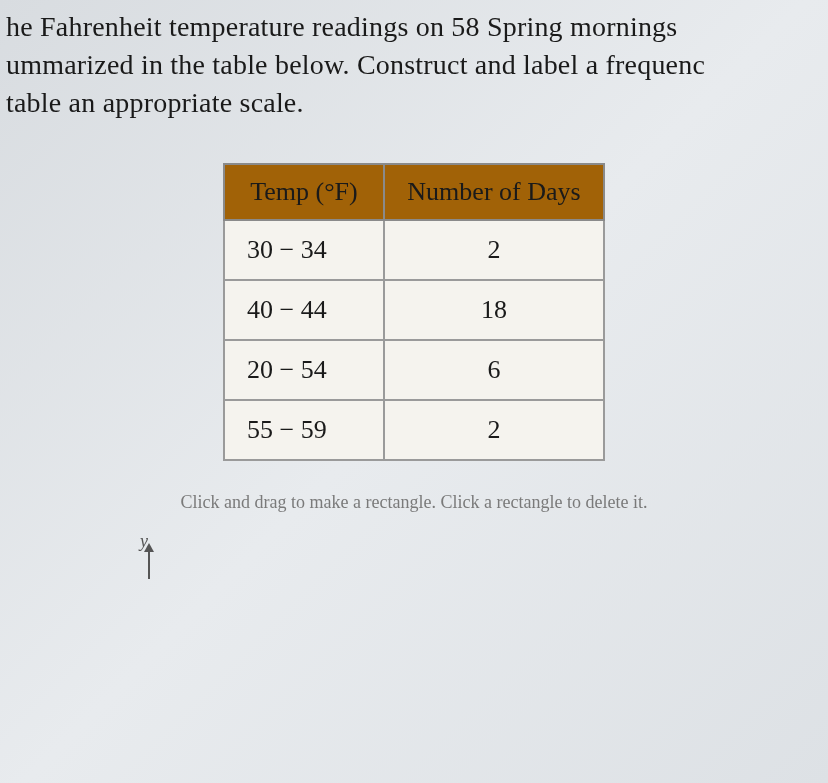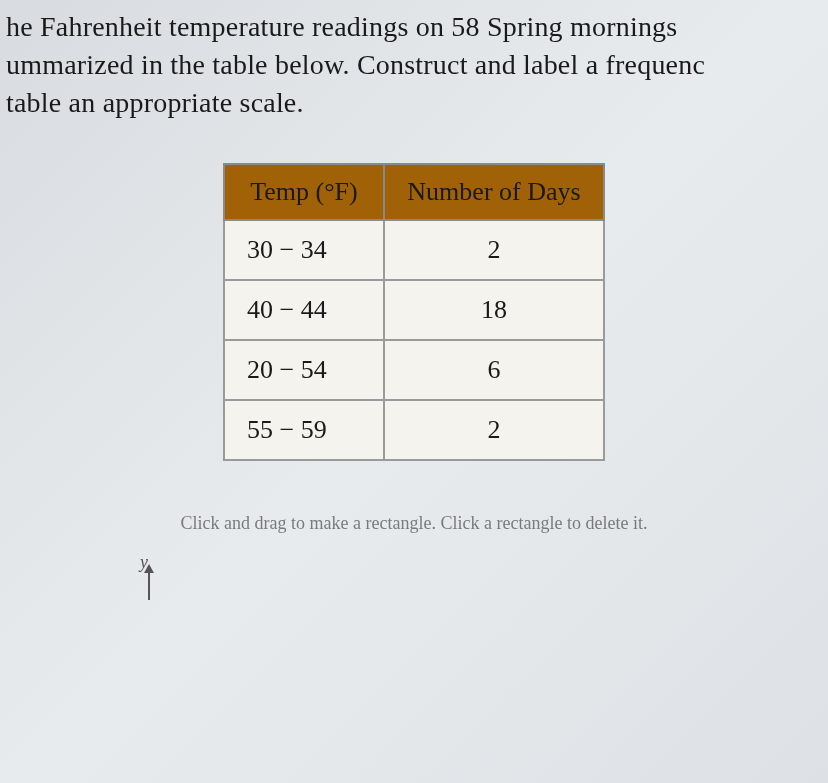--- a/index.html
+++ b/index.html
@@ -56,21 +56,21 @@
     td.temp-cell {
       text-align: left;
       min-width: 160px;
     }
     td.days-cell {
       text-align: center;
       min-width: 220px;
     }
     .hint-text {
       text-align: center;
-      margin-top: 52px;
+      margin-top: 31px;
       font-size: 18px;
       color: #7a7a7a;
       font-family: Georgia, serif;
     }
     .axis-area {
       margin-top: 18px;
       margin-left: 140px;
       position: relative;
       height: 50px;
     }

